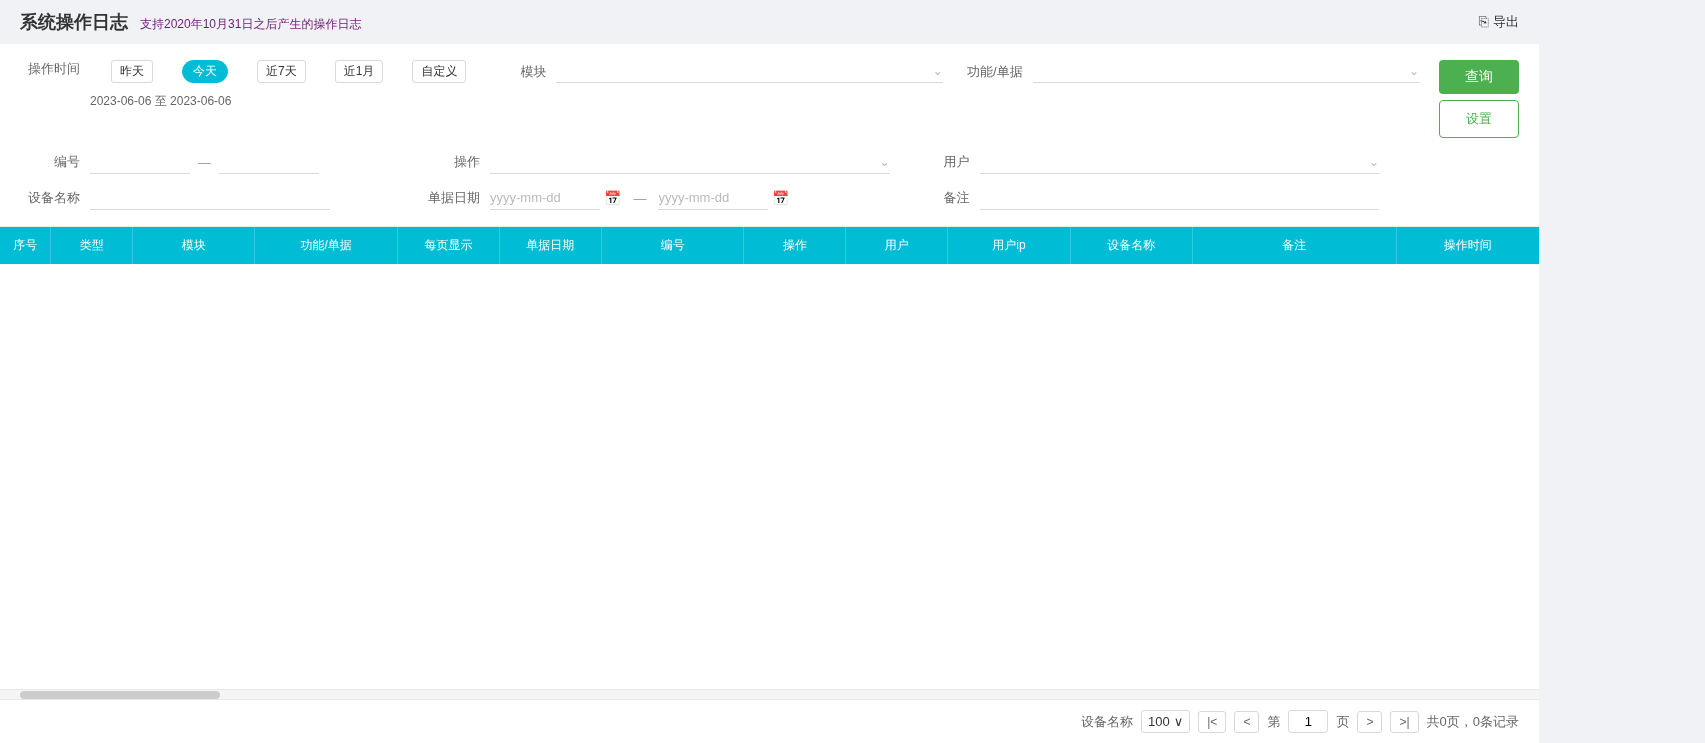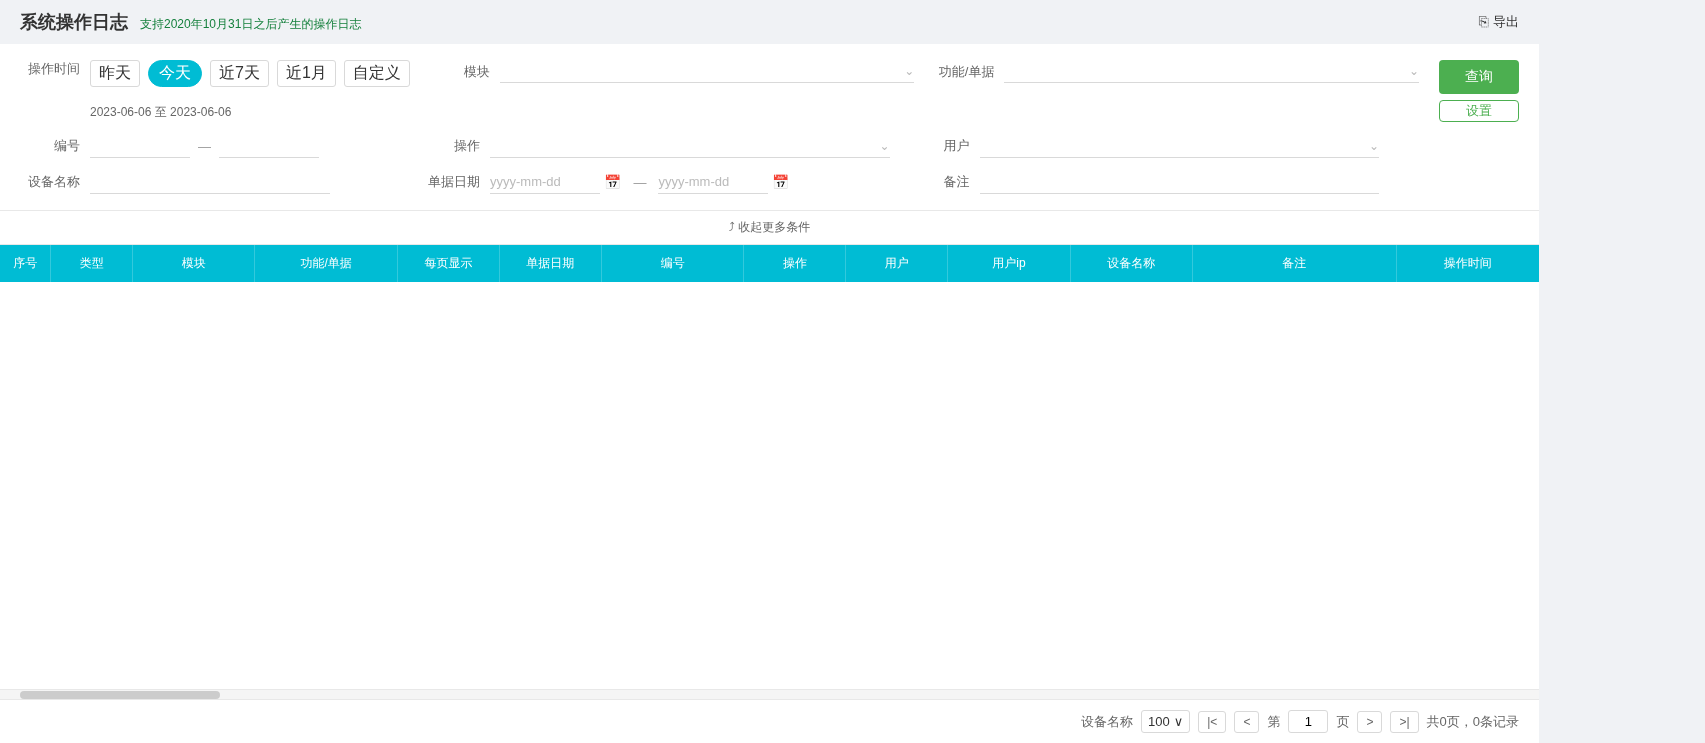--- a/index.html
+++ b/index.html
@@ -4,46 +4,46 @@
   <style>
     * { box-sizing: border-box; margin: 0; padding: 0; }
     body { font-family: 'Microsoft YaHei', Arial, sans-serif; font-size: 13px; background: #f0f2f5; color: #333; }
 
     .page-wrapper { width: 1539px; min-height: 743px; background: #f0f2f5; display: flex; flex-direction: column; }
 
     
     .page-header { display: flex; align-items: center; justify-content: space-between; padding: 10px 20px; background: #f0f2f5; }
     .page-title-area { display: flex; align-items: baseline; gap: 12px; }
     .page-title { font-size: 18px; font-weight: bold; color: #333; }
-    .page-subtitle { font-size: 12px; color: #15803d; }
+    .page-subtitle { font-size: 12px; color: #701a75; }
     .export-btn { display: flex; align-items: center; gap: 4px; background: transparent; border: none; color: #333; cursor: pointer; font-size: 13px; }
 
     
     .filter-area { background: #fff; padding: 16px 20px; margin: 0; border-bottom: 1px solid #e8e8e8; }
 
     .filter-label { color: #666; font-size: 13px; min-width: 70px; text-align: right; padding-right: 10px; }
 
     
     .time-filter-group { display: flex; align-items: center; gap: 8px; }
-    .time-btn { padding: 2px 8px; border: 1px solid #d9d9d9; border-radius: 3px; cursor: pointer; font-size: 16px; background: #fff; color: #333; }
+    .time-btn { padding: 2px 8px; border: 1px solid #d9d9d9; border-radius: 3px; cursor: pointer; font-size: 12px; background: #fff; color: #333; margin-left: 21px; }
     .time-btn.active { background: #00bcd4; color: #fff; border-color: #00bcd4; border-radius: 50px; padding: 2px 10px; }
-    .time-date-range { font-size: 12px; color: #666; margin-top: 17px; }
+    .time-date-range { font-size: 12px; color: #666; margin-top: 10px; }
     .filter-select { display: flex; align-items: center; border-bottom: 1px solid #d9d9d9; min-width: 200px; padding: 4px 0; cursor: pointer; position: relative; flex: 1; justify-content: space-between; }
     .filter-select span { color: #bbb; font-size: 12px; }
     .chevron-icon { color: #999; font-size: 10px; }
 
     .filter-input { border: none; border-bottom: 1px solid #d9d9d9; outline: none; padding: 4px 0; font-size: 13px; width: 160px; color: #333; background: transparent; }
     .filter-input::placeholder { color: #bbb; }
 
     .dash-separator { padding: 0 8px; color: #999; }
 
     
     .action-btns { display: flex; flex-direction: column; gap: 6px; min-width: 80px; }
     .query-btn { background: #4caf50; color: #fff; border: none; border-radius: 4px; padding: 8px 20px; font-size: 14px; cursor: pointer; font-family: inherit; }
-    .settings-btn { background: #fff; color: #4caf50; border: 1px solid #4caf50; border-radius: 4px; padding: 1px 20px; font-size: 13px; cursor: pointer; font-family: inherit; }
+    .settings-btn { background: #fff; color: #4caf50; border: 1px solid #4caf50; border-radius: 4px; padding: 9px 20px; font-size: 13px; cursor: pointer; font-family: inherit; }
 
     
     .collapse-bar { text-align: center; padding: 8px 0; background: #fff; border-bottom: 1px solid #e8e8e8; cursor: pointer; color: #666; font-size: 12px; }
 
     
     .table-container { background: #fff; flex: 1; overflow: hidden; }
     .data-table { width: 100%; border-collapse: collapse; table-layout: fixed; }
     .data-table thead tr { background: #00bcd4; padding-left: 7px; }
     .data-table thead th { color: #fff; font-size: 12px; font-weight: normal; padding: 10px 8px; text-align: center; border-right: 1px solid rgba(255,255,255,0.2); white-space: nowrap; }
     .data-table thead th:last-child { border-right: none; }
@@ -168,24 +168,20 @@
 
       <div style="display:flex; align-items:center; flex:1; margin-left:20px;">
         <span class="filter-label">备注</span>
         <input class="filter-input" style="flex: 1 1 0%; min-width: 200px;" type="text">
       </div>
 
       <div style="min-width:120px; margin-left:20px;"></div>
     </div>
   </div>
 
-  <div class="collapse-bar">
-    <span>⤴</span>
-    <span>收起更多条件</span>
-  </div>
 
   <div class="table-container">
     <table class="data-table">
       <thead>
         <tr>
           <th style="width:50px;">序号</th>
           <th style="width:80px;">类型</th>
           <th style="width:120px;">模块</th>
           <th style="width:140px;">功能/单据</th>
           <th style="width:100px;">每页显示</th>

